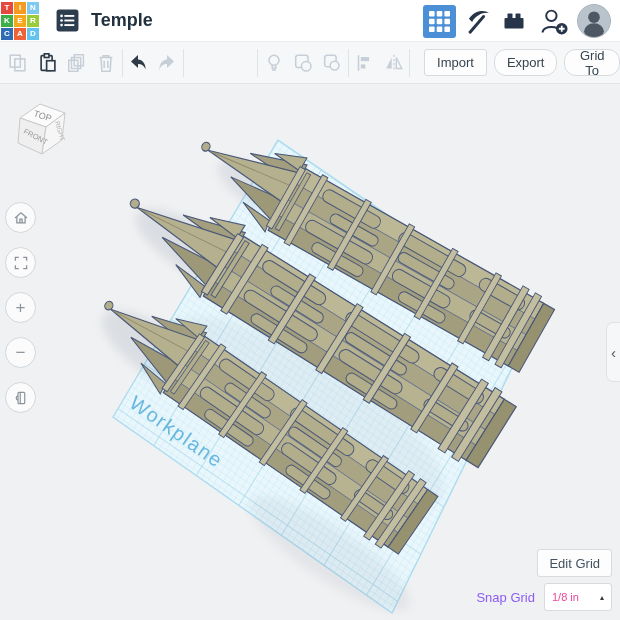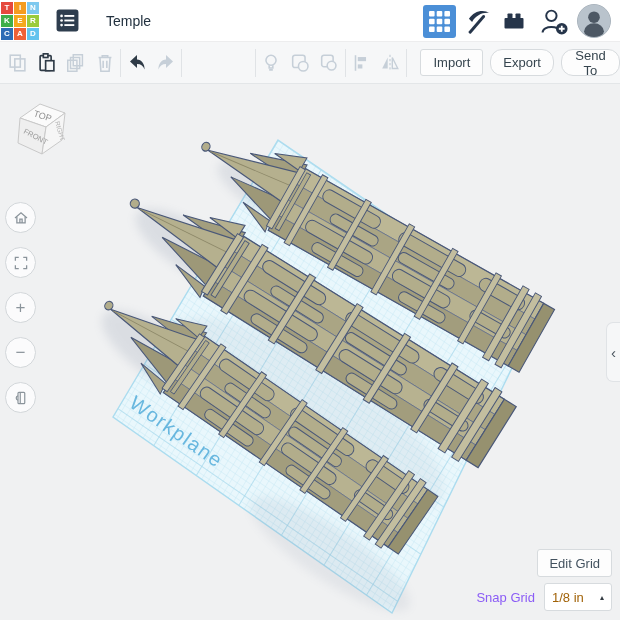--- a/index.html
+++ b/index.html
@@ -3,21 +3,21 @@
 <meta charset="utf-8">
 <style>
   * { margin:0; padding:0; box-sizing:border-box; }
   html,body { width:620px; height:620px; overflow:hidden; font-family:"Liberation Sans", sans-serif; background:#fff; }
 
   
   .header { height:42px; background:#fff; display:flex; align-items:center; position:relative; border-bottom:1px solid #ededee; }
   .logo { width:39px; height:39px; display:grid; grid-template-columns:repeat(3,12px); grid-template-rows:repeat(3,12px); gap:1px; padding:1px; margin-top:-1px; }
   .logo-tile { display:flex; align-items:center; justify-content:center; color:#fff; font-size:8px; font-weight:bold; }
   .menu-btn { width:25px; height:25px; margin-left:16px; cursor:pointer; }
-  .doc-title { margin-left:26px; font-size:14px; font-weight:400; color:#22313f; }
+  .doc-title { margin-left:11px; font-size:18px; font-weight:700; color:#22313f; }
   .header-right { position:absolute; right:2px; top:0; height:42px; display:flex; align-items:center; }
   .hbtn { margin-right:7px; display:flex; align-items:center; justify-content:center; cursor:pointer; }
   .blocks-btn { width:33px; height:33px; background:#4b8fd7; border-radius:3px; }
   .avatar { width:34px; height:34px; border-radius:50%; overflow:hidden; background:#bcc6cf; border:1px solid #aab4bd; }
 
   
   .toolbar { height:42px; background:#f6f7f8; border-bottom:1px solid #e3e6e8; display:flex; align-items:center; }
   .tb-icon { width:31px; height:31px; display:flex; align-items:center; justify-content:center; cursor:pointer; }
   .tb-sep { width:1px; height:28px; background:#e0e3e6; margin:0 1px; }
   .tb-spacer { width:76px; }
@@ -33,21 +33,21 @@
   .nav-btn { width:31px; height:31px; border-radius:50%; border:1.5px solid #d3d7da; background:rgba(252,252,253,.92); color:#8b949b;
              display:flex; align-items:center; justify-content:center; margin-bottom:14px; cursor:pointer; font-size:17px; line-height:1; }
   .panel-handle { position:absolute; right:0; top:238px; width:14px; height:60px; background:#f6f7f8; border:1px solid #e0e3e6; border-right:none;
                   border-radius:7px 0 0 7px; display:flex; align-items:center; justify-content:center; color:#4a555e; font-size:15px; cursor:pointer; }
   .edit-grid-btn { position:absolute; right:8px; top:465px; height:28px; padding:0 11px; background:#fdfdfd; border:1px solid #d7dbde;
                    border-radius:3px; font-size:13px; color:#43525f; display:flex; align-items:center; cursor:pointer; }
   .snap-row { position:absolute; right:8px; top:499px; display:flex; align-items:center; }
   .snap-label { font-size:13px; color:#8b5cf6; margin-right:9px; }
   .snap-dd { width:68px; height:28px; background:#fff; border:1px solid #d7dbde; border-radius:3px; display:flex; align-items:center;
              justify-content:space-between; padding:0 7px; cursor:pointer; }
-  .snap-val { font-size:13px; color:#a16207; }
+  .snap-val { font-size:11px; color:#ec4899; }
   .snap-caret { font-size:8px; color:#333b42; }
 </style>
 </head>
 <body>
 
 <div class="header">
   <div class="logo">
     <span class="logo-tile" style="background: rgb(229, 73, 61);">T</span>
     <span class="logo-tile" style="background: rgb(245, 156, 32);">I</span>
     <span class="logo-tile" style="background: rgb(126, 201, 239);">N</span>
@@ -193,21 +193,21 @@
     <svg width="22" height="22" viewBox="0 0 24 24">
       <path d="M12 3 V21" stroke="#c6cfd8" stroke-width="1.3" stroke-dasharray="2.5 2"></path>
       <polygon points="9.5,6 9.5,18 3.5,18" fill="#c6cfd8"></polygon>
       <polygon points="14.5,6 14.5,18 20.5,18" fill="none" stroke="#c6cfd8" stroke-width="1.5"></polygon>
     </svg>
   </div>
   <div class="tb-sep"></div>
   <div class="tb-buttons">
     <button class="tb-btn">Import</button>
     <button class="tb-btn">Export</button>
-    <button class="tb-btn">Send To</button>
+    <button class="tb-btn">Grid To</button>
   </div>
 </div>
 
 <div class="canvas">
 
   <svg class="scene" width="620" height="536" viewBox="0 0 620 536">
     <defs>
       <pattern id="gmin" width="6.5" height="6.5" patternUnits="userSpaceOnUse" patternTransform="matrix(0.823,0.567,-0.519,0.855,278,56)">
         <path d="M6.5 0 H0 V6.5" fill="none" stroke="#bfe4f2" stroke-width="0.7"></path>
       </pattern>

